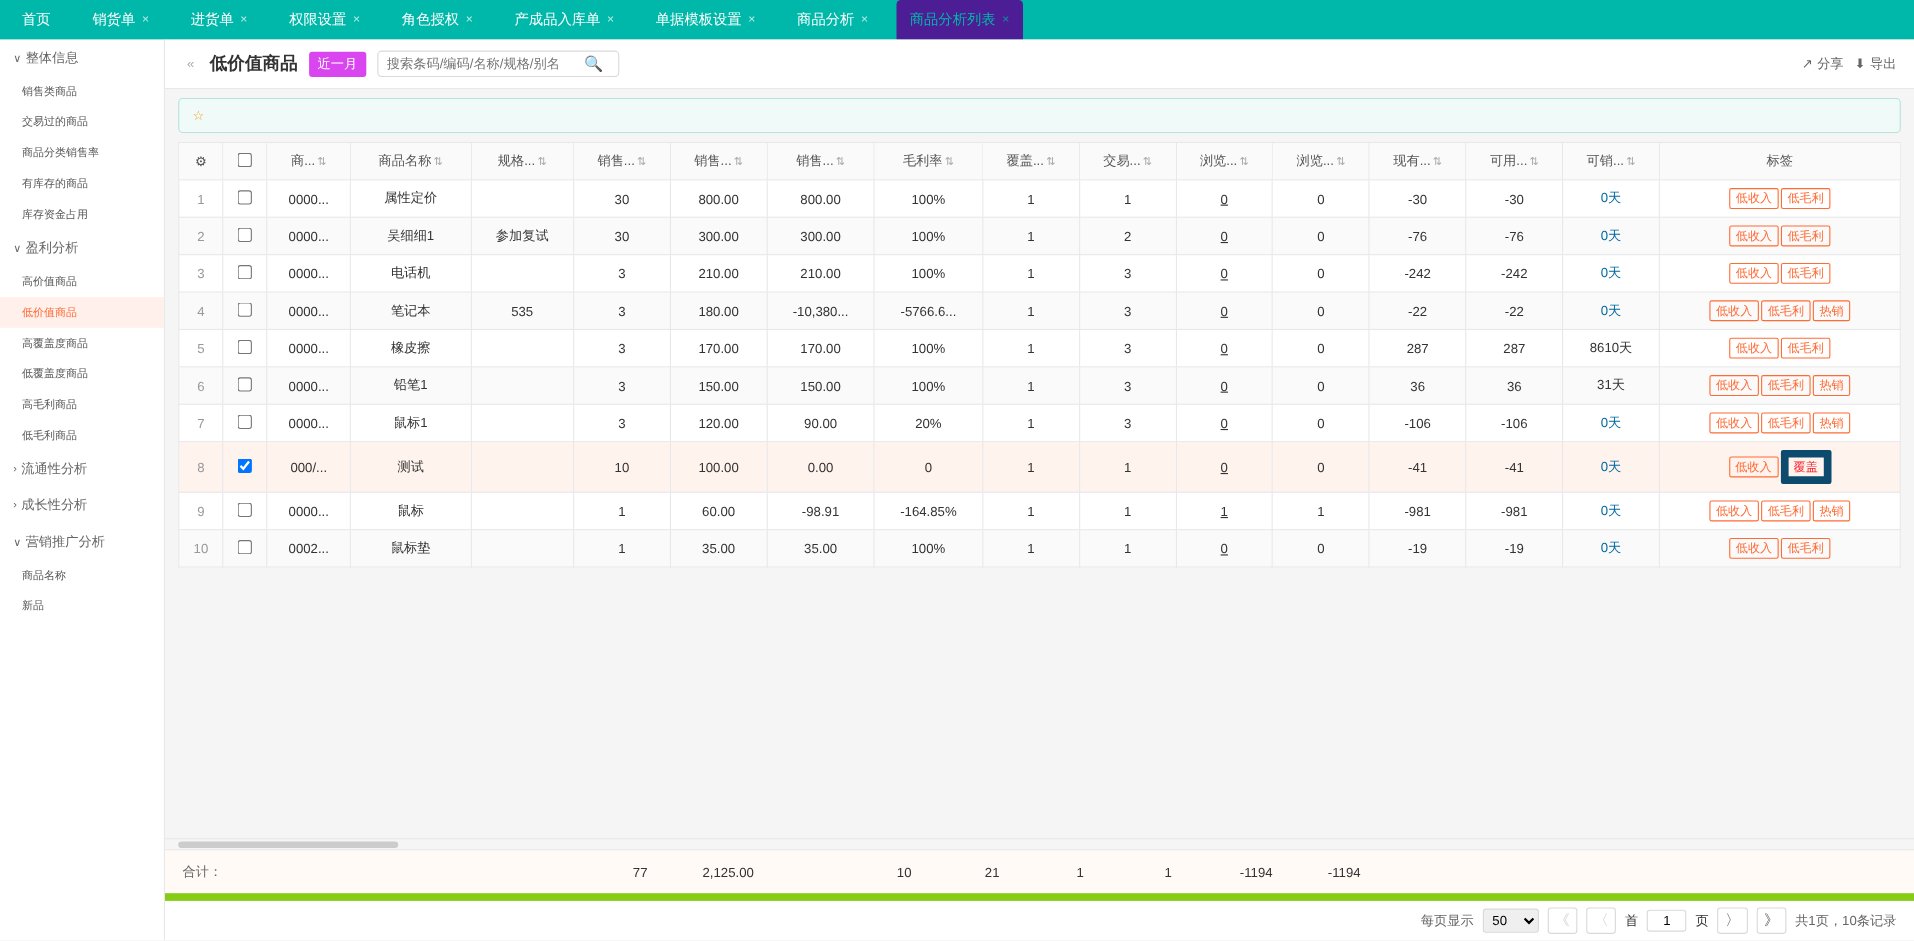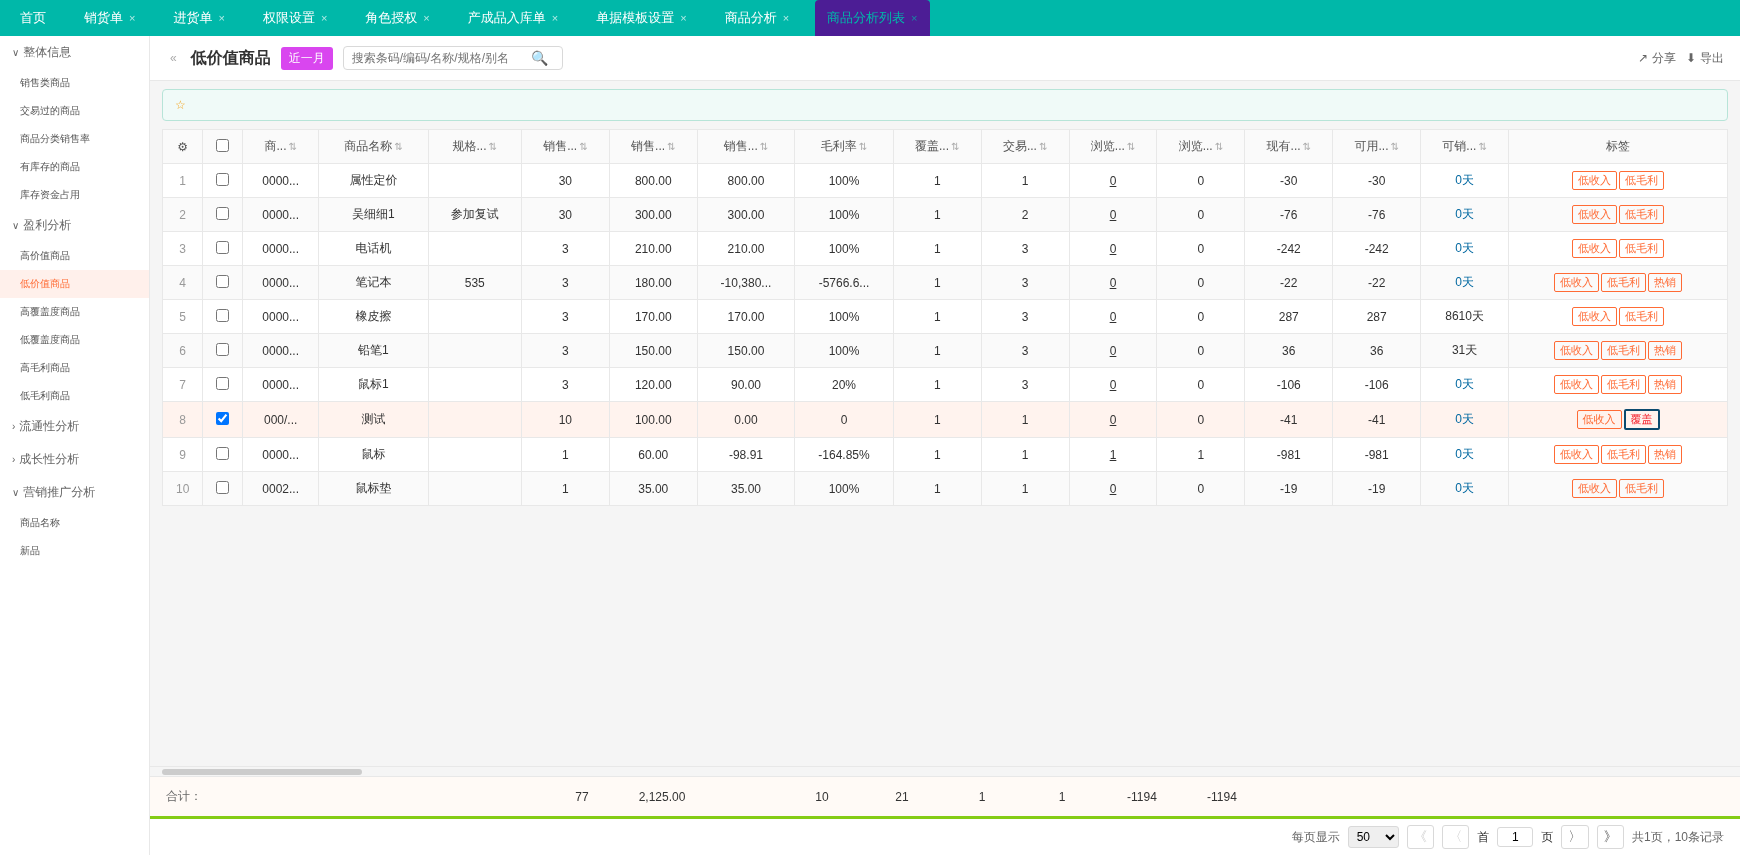--- a/index.html
+++ b/index.html
@@ -42,33 +42,33 @@
     .table-wrapper { flex: 1; overflow: auto; padding: 0 12px; }
     table { width: 100%; border-collapse: collapse; background: #fff; font-size: 12px; }
     thead tr { background: #fafafa; }
     th { padding: 8px 6px; border: 1px solid #e8e8e8; color: #555; font-weight: 500; text-align: center; white-space: nowrap; position: sticky; top: 0; background: #fafafa; z-index: 1; }
     th .sort-icon { font-size: 10px; color: #aaa; margin-left: 2px; }
     td { padding: 7px 6px; border: 1px solid #e8e8e8; text-align: center; color: #333; }
     tbody tr:nth-child(even) { background: #fafafa; }
     tbody tr.highlighted { background: #fff3ee; }
     .tag { display: inline-block; padding: 1px 5px; border-radius: 2px; font-size: 11px; margin: 0 1px; text-align: center; }
     .tag-orange { color: #ff6b35; border: 1px solid #ff6b35; }
-    .tag-red { color: #f5222d; border: 2px solid #0c4a6e; }
+    .tag-red { color: #f5222d; border: 7px solid #0c4a6e; }
     .underline-link { text-decoration: underline; color: #333; cursor: pointer; }
     .row-num { color: #999; }
     .text-orange { color: #0369a1; }
 
     
     .footer-summary { background: #fffaf6; border-top: 1px solid #e8e8e8; padding: 8px 16px; display: flex; align-items: center; font-size: 12px; min-height: 40px; }
     .summary-label { color: #666; margin-right: 20px; }
     .summary-cells { display: flex; gap: 0; flex: 1; }
     .summary-cell { padding: 0 6px; min-width: 80px; text-align: center; color: #333; }
 
     
-    .pagination-area { background: #fff; border-top: 3px solid #84cc16; padding: 6px 16px; display: flex; align-items: center; justify-content: flex-end; gap: 8px; font-size: 12px; }
+    .pagination-area { background: #fff; border-top: 7px solid #84cc16; padding: 6px 16px; display: flex; align-items: center; justify-content: flex-end; gap: 8px; font-size: 12px; }
     .page-size-label { color: #666; }
     .page-size-select { border: 1px solid #d9d9d9; border-radius: 3px; padding: 2px 4px; font-size: 12px; }
     .page-nav-btn { border: 1px solid #d9d9d9; background: #fff; border-radius: 3px; padding: 2px 6px; cursor: pointer; color: #555; }
     .page-nav-btn:disabled { color: #ccc; cursor: default; }
     .page-input { border: 1px solid #d9d9d9; border-radius: 3px; width: 36px; text-align: center; padding: 2px; font-size: 12px; }
     .total-info { color: #666; }
 
     
     .scroll-bar-area { height: 10px; background: #f5f5f5; border-top: 1px solid #e8e8e8; }
     .scroll-thumb { height: 6px; background: #ccc; border-radius: 3px; margin: 2px 12px; width: 200px; }

